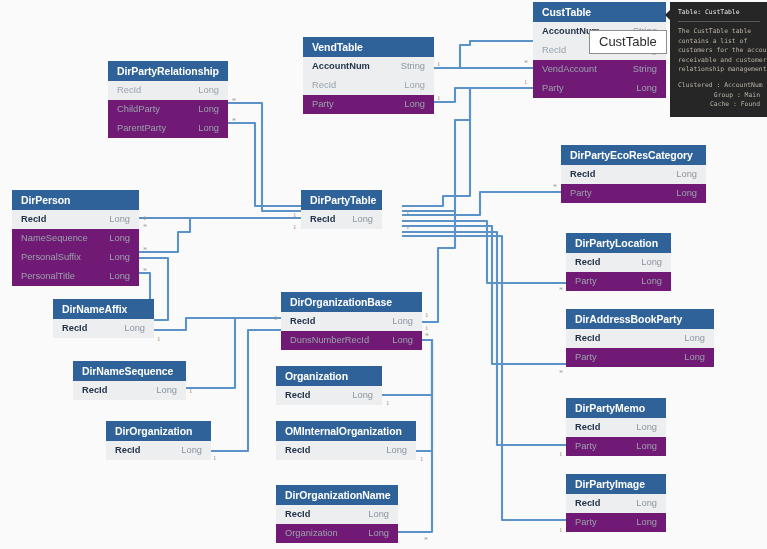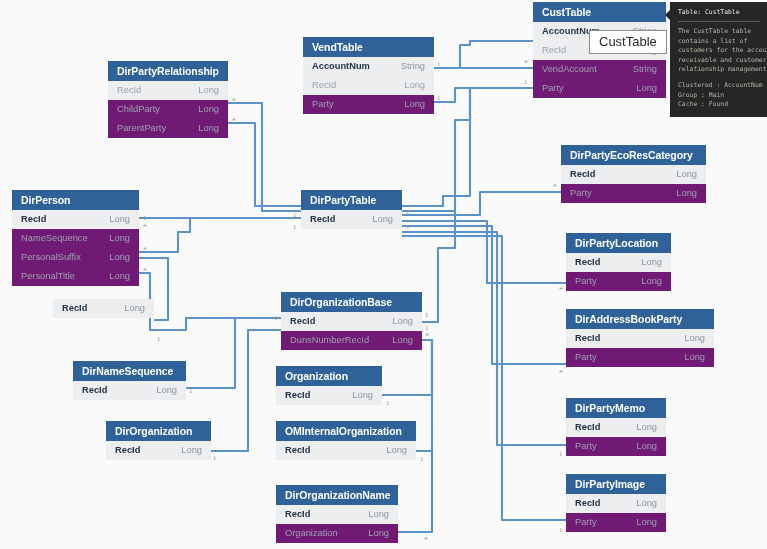--- a/index.html
+++ b/index.html
@@ -82,21 +82,21 @@
     z-index:38;
     font-family:"DejaVu Sans Mono","Liberation Mono",monospace;
     font-size:6.4px;
     line-height:9.4px;
   }
   #tooltip-panel .tt-title{color:#e6e6e6;white-space:nowrap;}
   #tooltip-panel .tt-rule{border-top:1px solid #5a5a5a;margin:4px 0 5px 0;}
   #tooltip-panel .tt-desc{color:#b9b1a4;}
   #tooltip-panel .tt-desc div{white-space:nowrap;}
   #tooltip-panel .tt-meta{margin-top:7px;color:#b9b1a4;}
-  #tooltip-panel .tt-meta div{white-space:nowrap;}
+  #tooltip-panel .tt-meta div{white-space:nowrap;text-align:right;}
   #tooltip-panel .tt-arrow{
     position:absolute;left:-5px;top:8px;
     width:0;height:0;
     border-top:5px solid transparent;
     border-bottom:5px solid transparent;
     border-right:5px solid #262626;
   }
 </style>
 </head>
 <body>
@@ -202,39 +202,40 @@
         </div>
         <div class="row blue">
           <span class="nm">PersonalSuffix</span>
           <span class="ty">Long</span>
         </div>
         <div class="row blue">
           <span class="nm">PersonalTitle</span>
           <span class="ty">Long</span>
         </div>
       </div>
-      <div class="card" style="left: 301px; top: 190px; width: 101px;">
+      <div class="card" style="left: 301px; top: 190px; width: 81px;">
         <div class="hdr">DirPartyTable</div>
         <div class="row alt key">
           <span class="nm">RecId</span>
           <span class="ty">Long</span>
         </div>
       </div>
       <div class="card" style="left: 566px; top: 233px; width: 105px;">
         <div class="hdr">DirPartyLocation</div>
         <div class="row alt key">
           <span class="nm">RecId</span>
           <span class="ty">Long</span>
         </div>
         <div class="row blue">
           <span class="nm">Party</span>
           <span class="ty">Long</span>
         </div>
       </div>
       <div class="card" style="left: 53px; top: 299px; width: 101px;">
+        <div class="hdr">DirNameAffix</div>
         <div class="row alt key">
           <span class="nm">RecId</span>
           <span class="ty">Long</span>
         </div>
       </div>
       <div class="card" style="left: 281px; top: 292px; width: 141px;">
         <div class="hdr">DirOrganizationBase</div>
         <div class="row alt key">
           <span class="nm">RecId</span>
           <span class="ty">Long</span>

